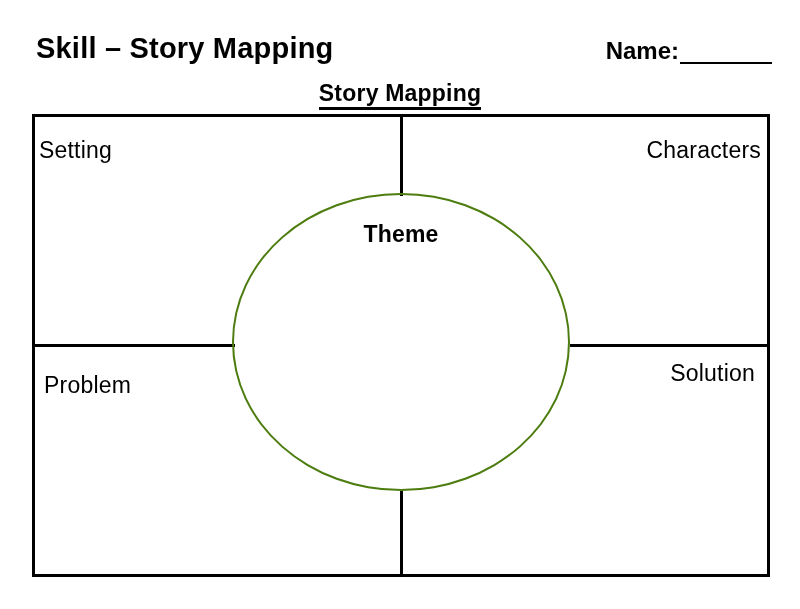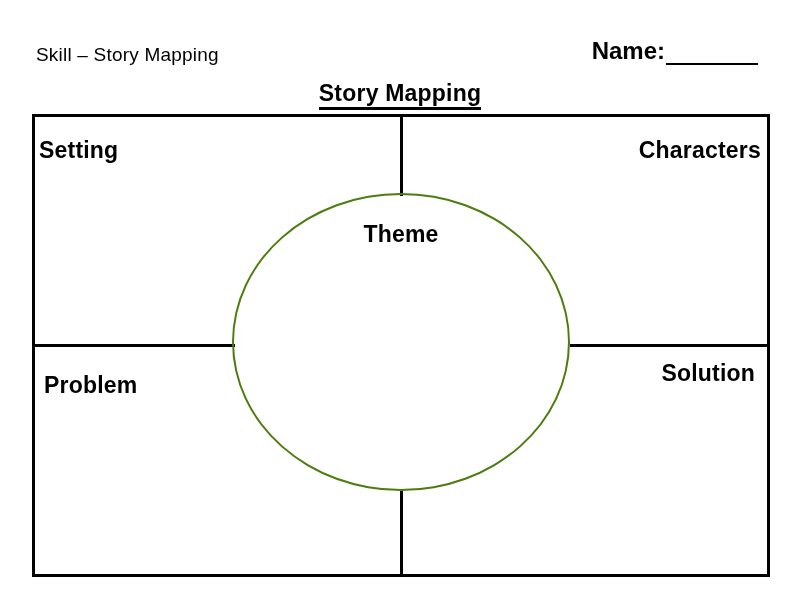--- a/index.html
+++ b/index.html
@@ -17,35 +17,35 @@
     width: 800px;
     height: 609px;
     background: #ffffff;
     overflow: hidden;
   }
 
   
   .header-skill {
     position: absolute;
     left: 36px;
-    top: 44px;
-    font-size: 19px;
-    font-weight: normal;
+    top: 32px;
+    font-size: 29px;
+    font-weight: bold;
     letter-spacing: 0.2px;
     white-space: nowrap;
   }
   .header-name-wrap {
     position: absolute;
-    right: 42px;
+    right: 28px;
     top: 37px;
     font-size: 24px;
     font-weight: bold;
     white-space: nowrap;
     display: flex;
-    align-items: center;
+    align-items: flex-start;
   }
   .header-name-label {
     font-size: 24px;
     font-weight: bold;
   }
   .name-blank {
     display: inline-block;
     width: 92px;
     height: 1.05em;
     border-bottom: 2px solid #000000;
@@ -134,21 +134,21 @@
     text-align: center;
     font-size: 23px;
     font-weight: bold;
     letter-spacing: 0.2px;
   }
 
   
   .quad-label {
     position: absolute;
     font-size: 23px;
-    font-weight: bold;
+    font-weight: normal;
     letter-spacing: 0.2px;
     white-space: nowrap;
   }
   .quad-setting {
     left: 4px;
     top: 20px;
   }
   .quad-characters {
     right: 6px;
     top: 20px;

